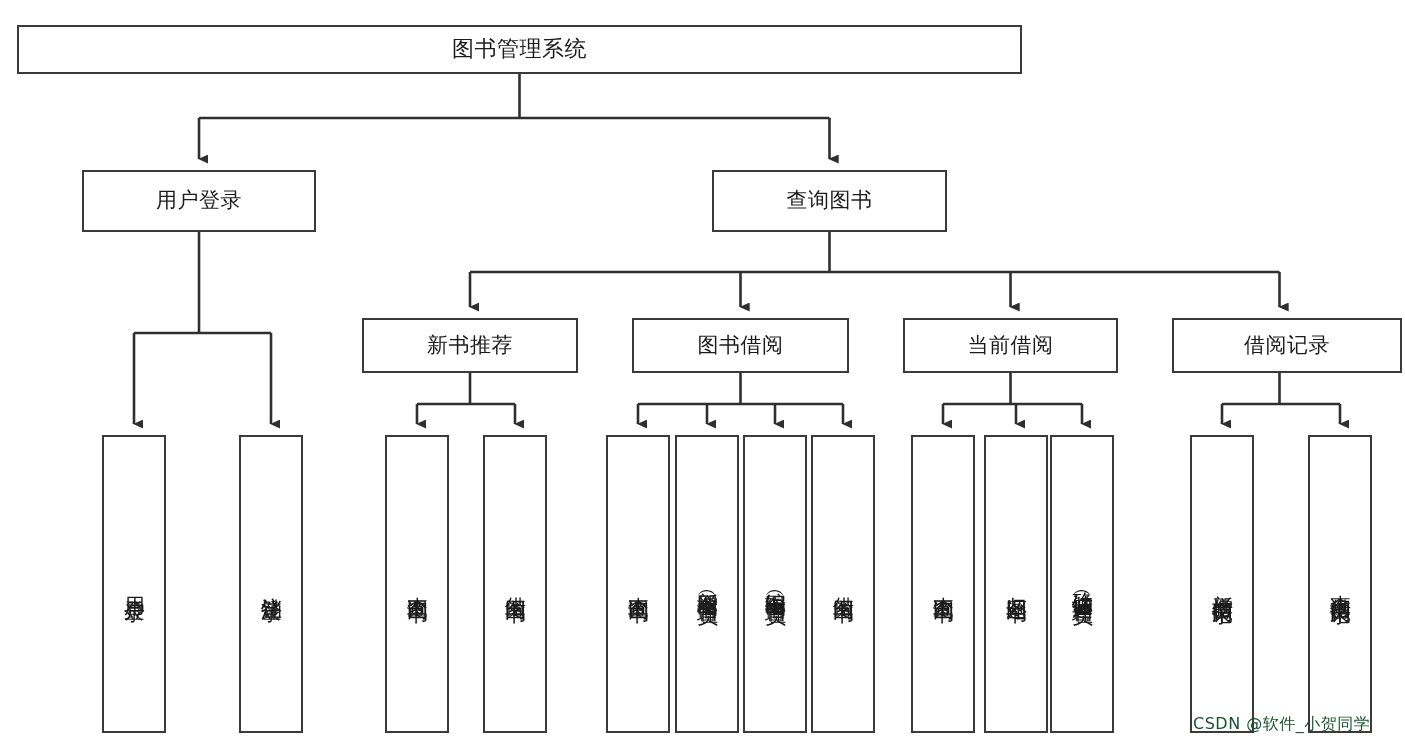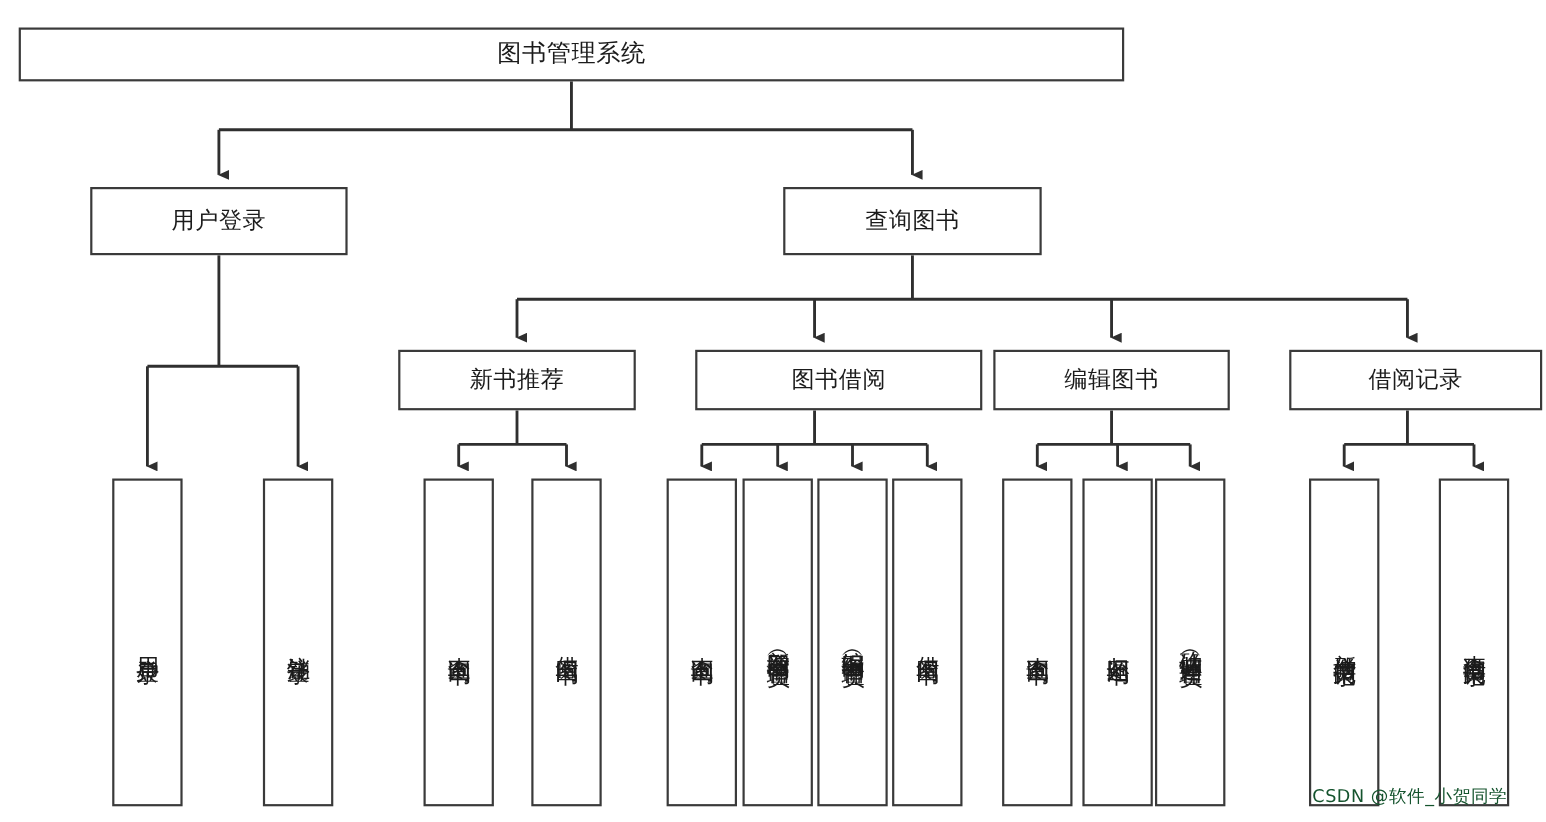--- a/index.html
+++ b/index.html
@@ -126,25 +126,25 @@
   <div class="node h" style="left:82px; top:170px; width:234px; height:62px;">
     <span>用户登录</span>
   </div>
   <div class="node h" style="left:712px; top:170px; width:235px; height:62px;">
     <span>查询图书</span>
   </div>
 
   <div class="node h" style="left:362px; top:318px; width:216px; height:55px;align-items:center;">
     <span>新书推荐</span>
   </div>
-  <div class="node h" style="left:632px; top:318px; width:261px; height:55px;">
+  <div class="node h" style="left:632px; top:318px; width:217px; height:55px;">
     <span>图书借阅</span>
   </div>
   <div class="node h" style="left:903px; top:318px; width:215px; height:55px;">
-    <span>编辑图书</span>
+    <span>当前借阅</span>
   </div>
   <div class="node h" style="left:1172px; top:318px; width:230px; height:55px;">
     <span>借阅记录</span>
   </div>
 
   <div class="node v" style="left:102px; top:435px; width:64px; height:298px;">
     <span class="vlabel">用户登录</span>
   </div>
   <div class="node v" style="left:239px; top:435px; width:64px; height:298px;">
     <span class="vlabel">注销登录</span>

